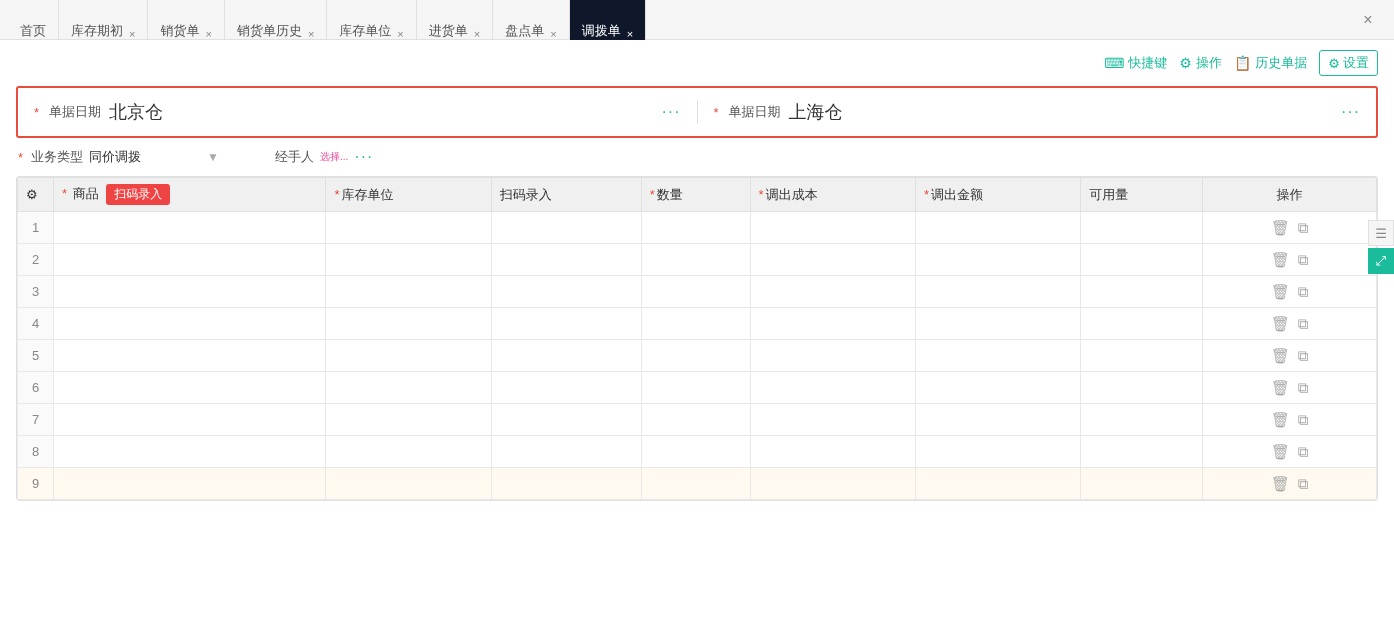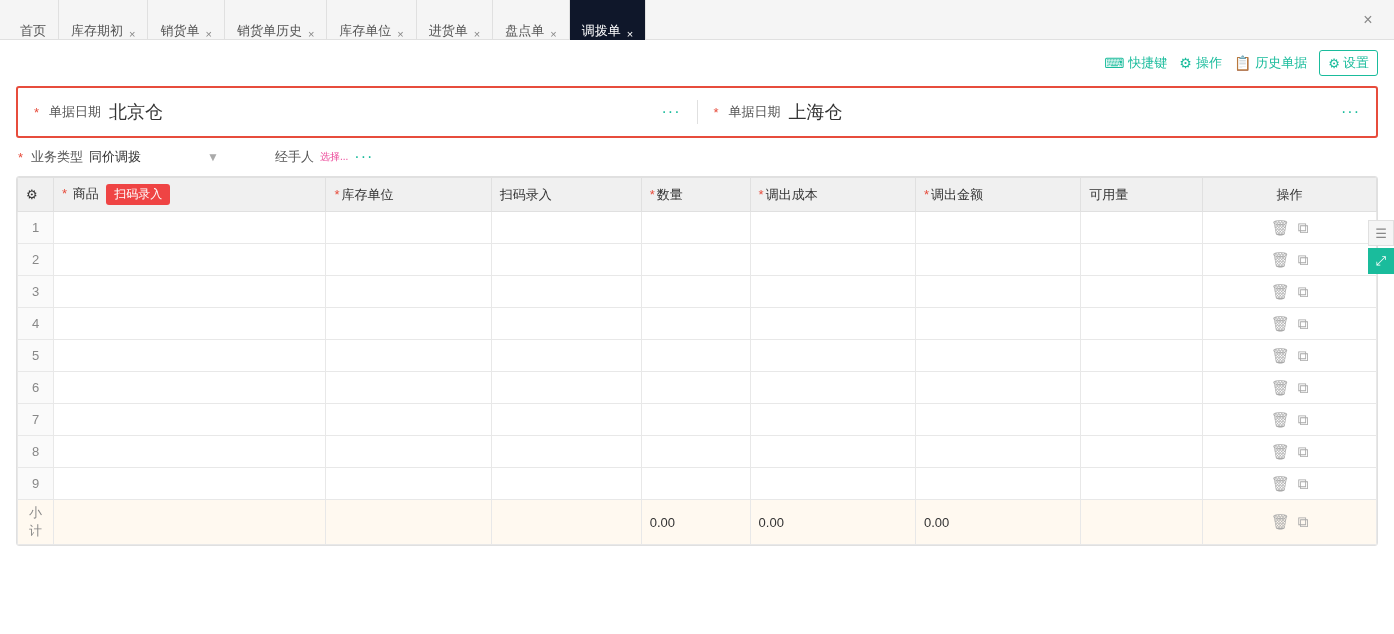--- a/index.html
+++ b/index.html
@@ -486,36 +486,20 @@
             <td></td>
             <td></td>
             <td></td>
             <td>
               <div class="row-actions">
     <span class="action-icon">🗑</span>
     <span class="action-icon">⧉</span>
   </div>
             </td>
           </tr>
-          <tr class="subtotal-row">
-            <td class="row-num">小计</td>
-            <td></td>
-            <td></td>
-            <td></td>
-            <td>0.00</td>
-            <td>0.00</td>
-            <td>0.00</td>
-            <td></td>
-            <td>
-              <div class="row-actions">
-    <span class="action-icon">🗑</span>
-    <span class="action-icon">⧉</span>
-  </div>
-            </td>
-          </tr>
         </tbody>
     </table>
   </div>
 
 </div>
 
 <div class="right-panel">
   <div class="right-panel-btn">☰</div>
   <div class="right-panel-btn green">⤢</div>
 </div>

